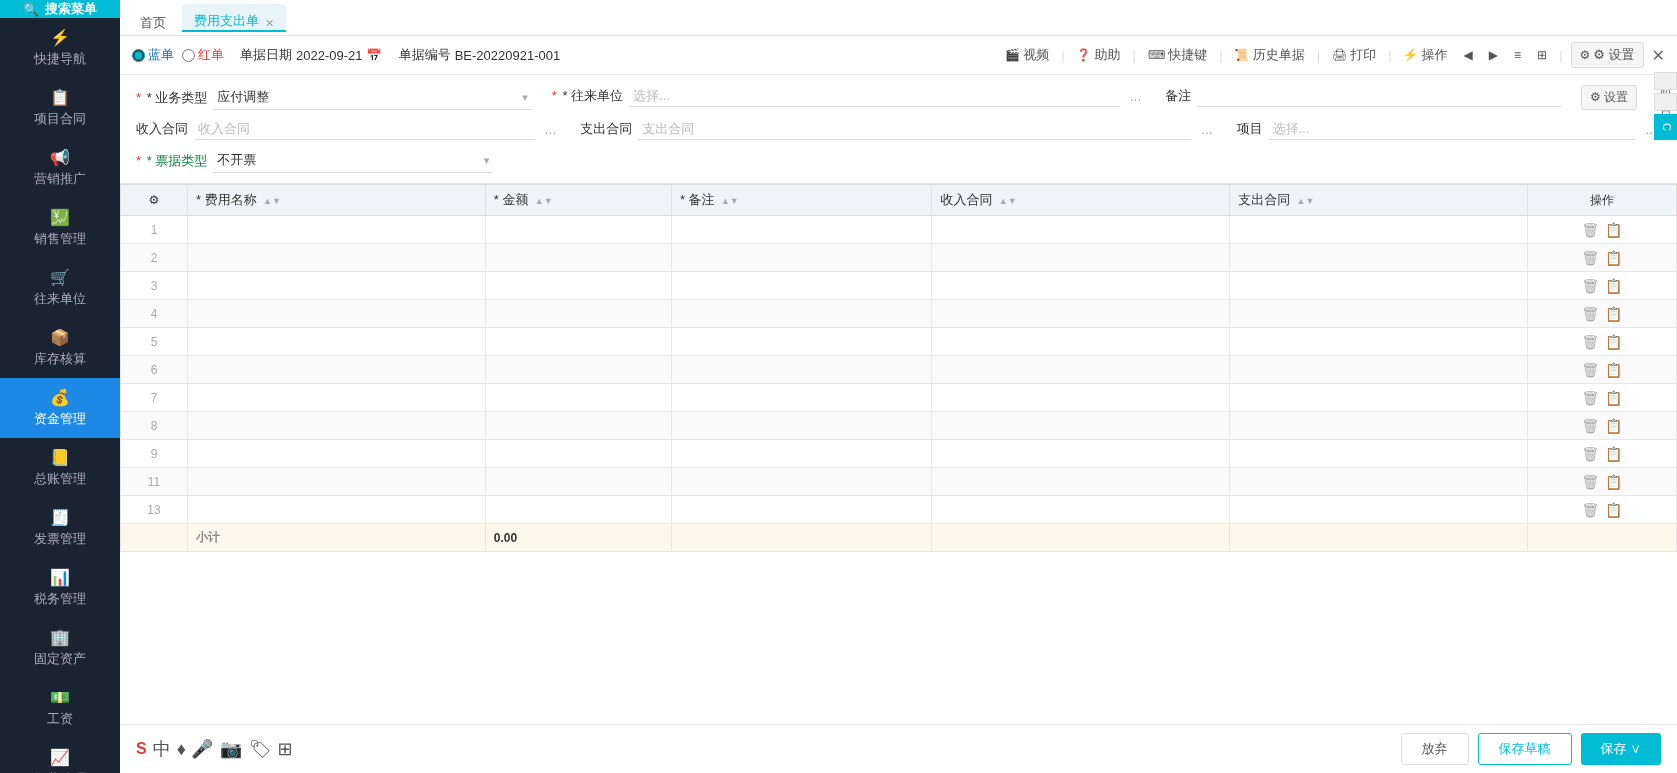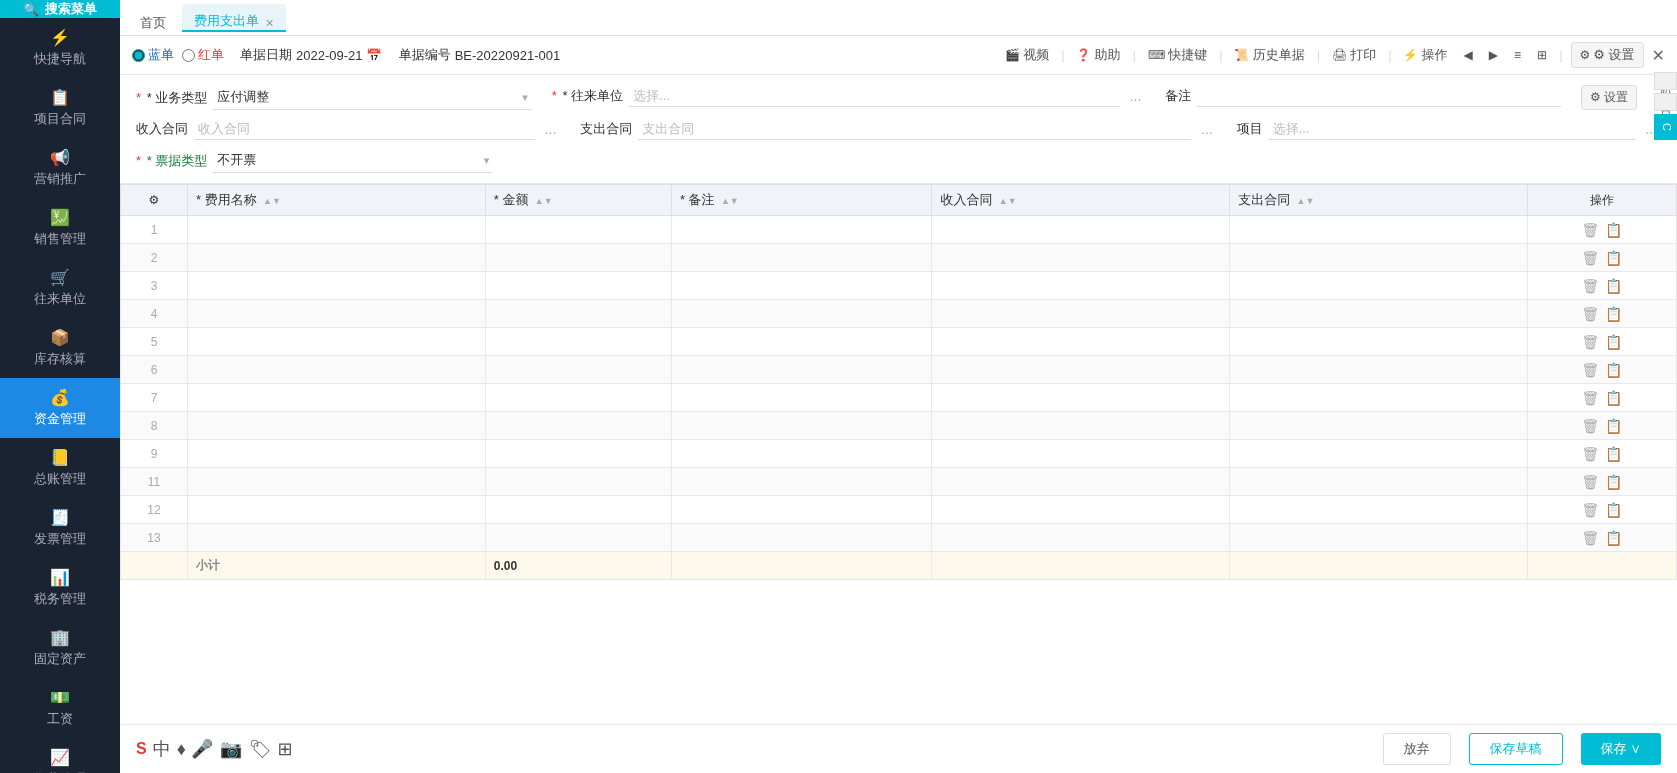--- a/index.html
+++ b/index.html
@@ -236,21 +236,21 @@
       padding: 8px 16px;
       display: flex;
       align-items: center;
       justify-content: space-between;
       background: #fff;
       flex-shrink: 0;
     }
     .footer-icons { display: flex; align-items: center; gap: 6px; }
     .footer-icon { font-size: 18px; cursor: pointer; color: #555; }
     .footer-brand { color: #e53935; font-weight: bold; font-size: 16px; }
-    .footer-btns { display: flex; gap: 18px; }
+    .footer-btns { display: flex; gap: 9px; }
     .btn {
       padding: 6px 20px;
       border-radius: 3px;
       cursor: pointer;
       font-size: 13px;
       border: none;
       outline: none;
     }
     .btn-discard { background: #fff; border: 1px solid #ddd; color: #555; }
     .btn-draft { background: #fff; border: 1px solid #00bcd4; color: #00bcd4; }
@@ -617,34 +617,20 @@
               <td></td>
               <td></td>
               <td class="ops-col">
                 <div class="action-icons">
                   <span class="action-icon" title="delete">🗑</span>
                   <span class="action-icon" title="copy">📋</span>
                 </div>
               </td>
             </tr>
             <tr>
-              <td class="row-num-col">12</td>
-              <td></td>
-              <td></td>
-              <td></td>
-              <td></td>
-              <td></td>
-              <td class="ops-col">
-                <div class="action-icons">
-                  <span class="action-icon" title="delete">🗑</span>
-                  <span class="action-icon" title="copy">📋</span>
-                </div>
-              </td>
-            </tr>
-            <tr>
               <td class="row-num-col">13</td>
               <td></td>
               <td></td>
               <td></td>
               <td></td>
               <td></td>
               <td class="ops-col">
                 <div class="action-icons">
                   <span class="action-icon" title="delete">🗑</span>
                   <span class="action-icon" title="copy">📋</span>

